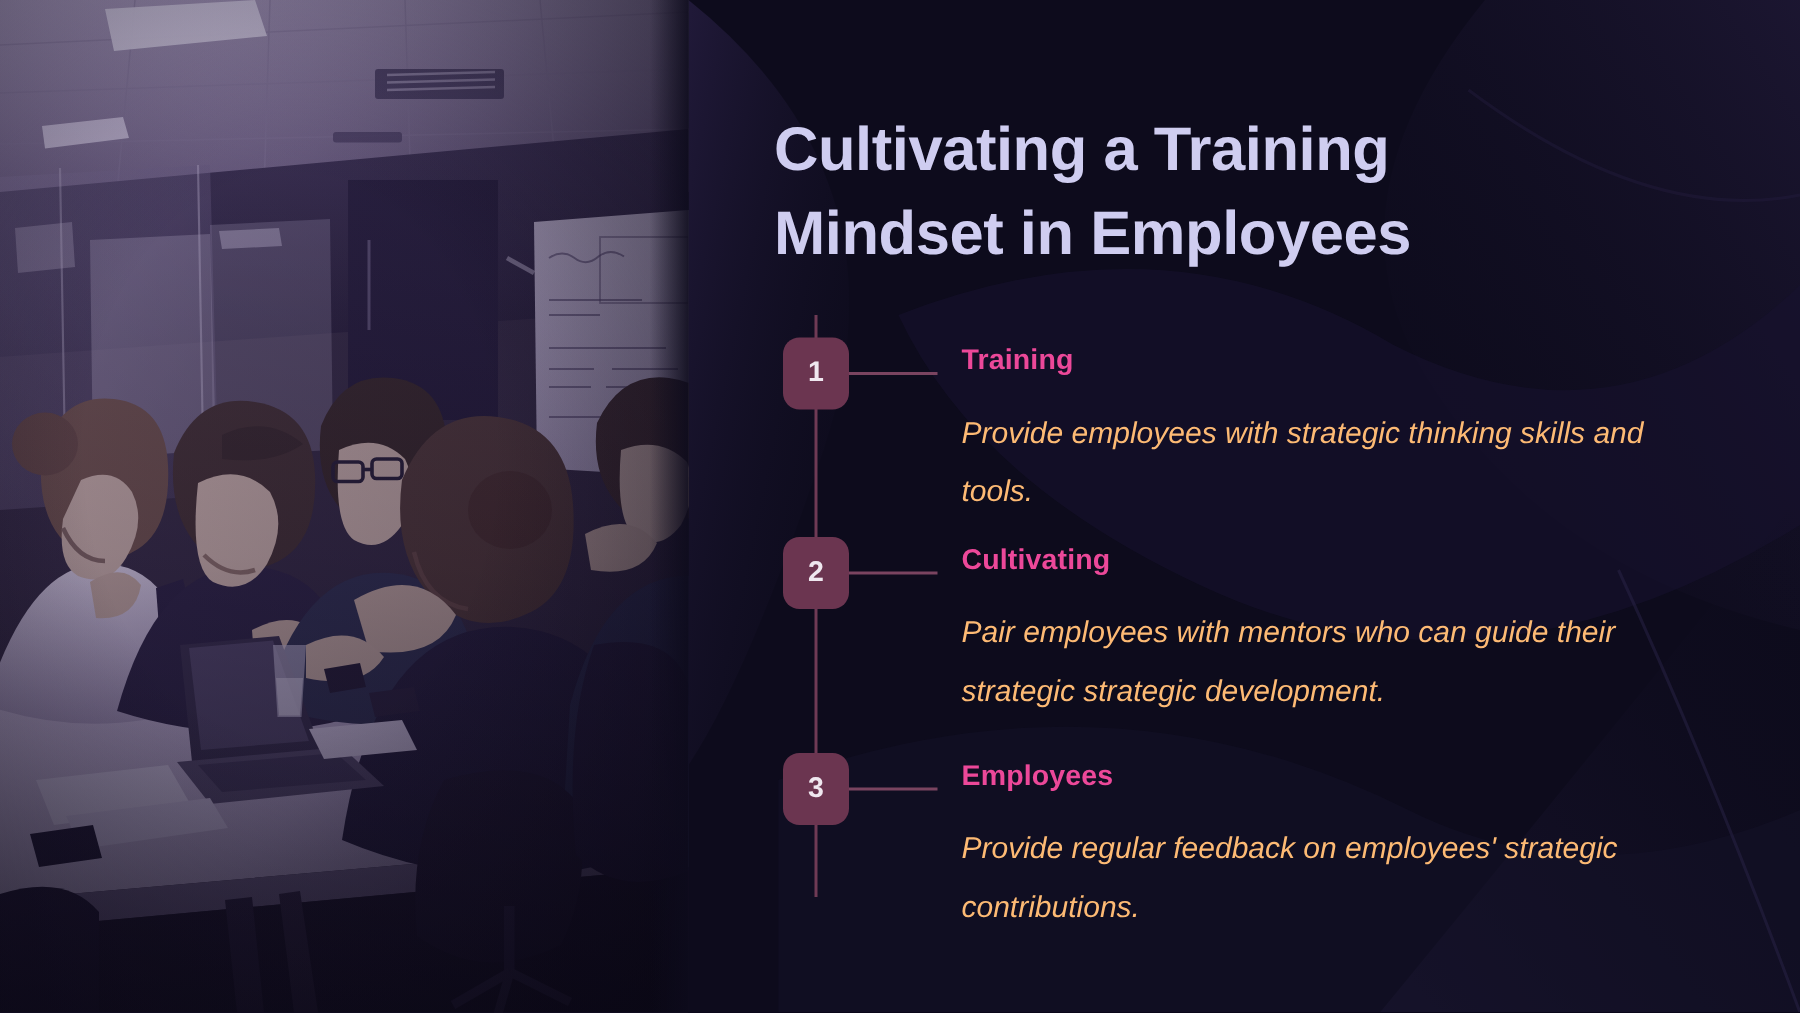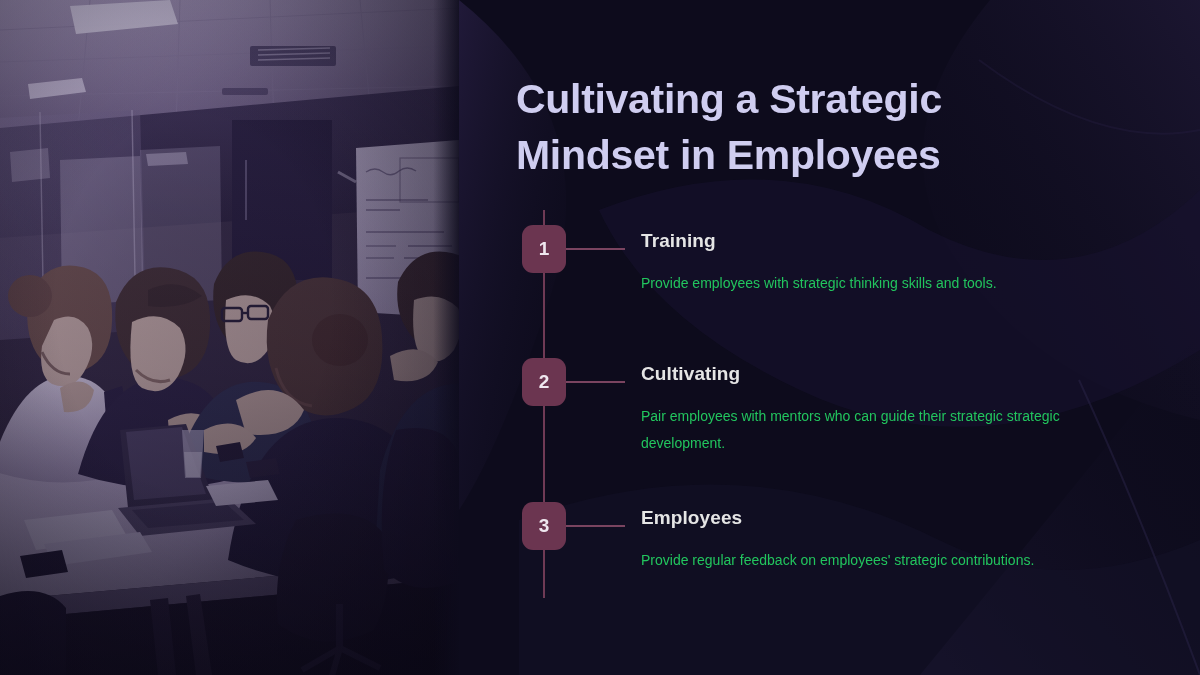--- a/index.html
+++ b/index.html
@@ -105,32 +105,33 @@
     position:absolute;
     left:107px; top:23px;
     width:59px; height:2px;
     background:#7a4460;
   }
   .tl-heading {
     position:absolute;
     left:182px; top:5px;
     font-size:19px;
     font-weight:700;
-    color:#e5e5e5;
+    color:#ec4899;
     letter-spacing:0.1px;
     white-space:nowrap;
   }
   .tl-desc {
     position:absolute;
     left:182px; top:45px;
     width:500px;
-    font-size:14px;
+    font-size:20px;
     font-weight:400;
     line-height:1.95;
-    color:#22c55e;
+    color:#fdba74;
+    font-style:italic;
   }
 </style>
 </head>
 <body>
 
 <div class="slide">
 
   <div class="photo-panel">
     <svg class="photo-svg" viewBox="0 0 459 675" preserveAspectRatio="xMidYMid slice">
       <defs>
@@ -317,21 +318,21 @@
       <rect x="0" y="0" width="741" height="675" fill="#0d0b1c"></rect>
       <path d="M0 0 q150 120 90 300 q-50 150 -90 210 L0 0z" fill="url(#bl1)"></path>
       <path d="M741 0 L741 420 q-170 -40 -250 -170 q-70 -116 40 -250z" fill="url(#bl2)"></path>
       <path d="M140 210 q180 -70 330 20 q150 76 271 -40 l0 160 q-210 130 -400 40 q-150 -70 -201 -180z" fill="#171330" opacity="0.55"></path>
       <path d="M741 330 q-120 150 -280 345 L741 675z" fill="url(#bl3)"></path>
       <path d="M60 520 q220 -80 420 20 q120 60 261 0 l0 135 L60 675z" fill="#141127" opacity="0.5"></path>
       <path d="M620 380 q60 130 121 295" stroke="#2a2448" stroke-width="2" fill="none" opacity="0.5"></path>
       <path d="M520 60 q120 90 221 70" stroke="#231d3e" stroke-width="2" fill="none" opacity="0.45"></path>
     </svg>
 
-    <h1 class="title">Cultivating a Strategic Mindset in Employees</h1>
+    <h1 class="title">Cultivating a Training Mindset in Employees</h1>
 
     <div class="timeline">
       <div class="timeline-spine"></div>
 
       <div class="tl-item i0">
         <div class="tl-badge">1</div>
         <div class="tl-connector"></div>
         <div class="tl-heading">Training</div>
         <div class="tl-desc">Provide employees with strategic thinking skills and tools.</div>
       </div>

